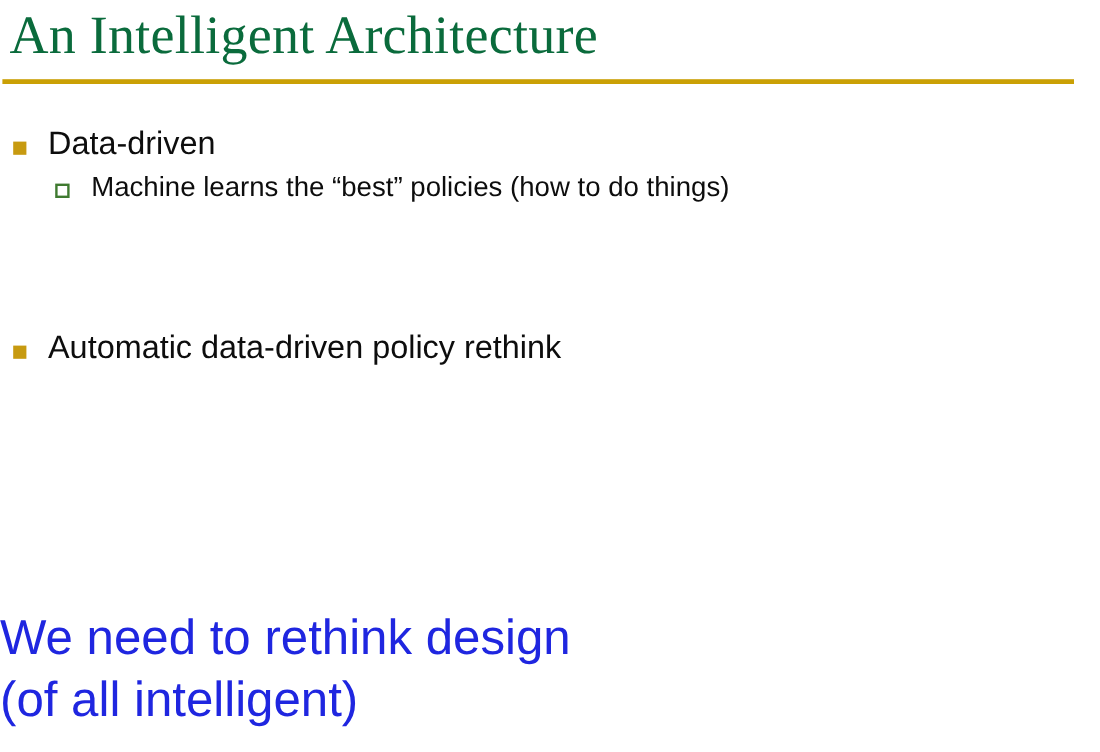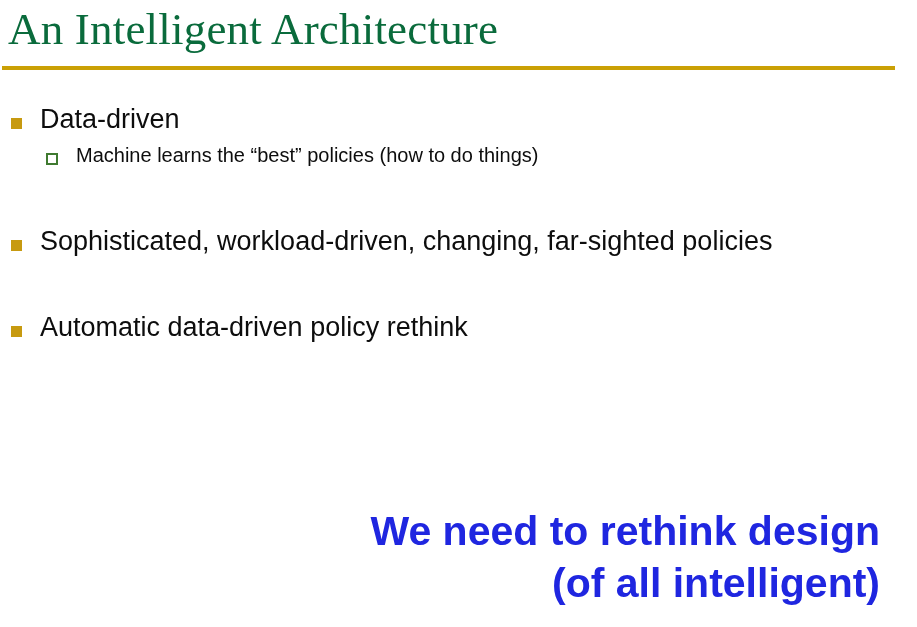--- a/index.html
+++ b/index.html
@@ -78,38 +78,38 @@
   .bullet-text {
     display: block;
     color: #0d0d0d;
   }
   .level-1 .bullet-text {
     font-size: 27px;
     line-height: 38px;
     white-space: nowrap;
   }
   .level-2 .bullet-text {
-    font-size: 20px;
+    font-size: 23px;
     line-height: 34px;
     white-space: nowrap;
   }
 
   .spacer-lg { height: 50px; }
   .spacer-md { height: 48px; }
 
   
   .emphasis {
     position: absolute;
     left: 0;
     top: 505px;
     width: 880px;
-    text-align: right;
+    text-align: left;
     color: #1f26e0;
     font-size: 41px;
-    font-weight: bold;
+    font-weight: normal;
     line-height: 52px;
     letter-spacing: 0px;
   }
   .emphasis .line {
     display: block;
     white-space: nowrap;
   }
 </style>
 </head>
 <body>
@@ -127,24 +127,20 @@
       <span class="bullet-text">Data-driven</span>
     </div>
 
     <div class="bullet-row level-2">
       <span class="marker marker-square-hollow"></span>
       <span class="bullet-text">Machine learns the “best” policies (how to do things)</span>
     </div>
 
     <div class="spacer-lg"></div>
 
-    <div class="bullet-row level-1">
-      <span class="marker marker-square-filled"></span>
-      <span class="bullet-text">Sophisticated, workload-driven, changing, far-sighted policies</span>
-    </div>
 
     <div class="spacer-md"></div>
 
     <div class="bullet-row level-1">
       <span class="marker marker-square-filled"></span>
       <span class="bullet-text">Automatic data-driven policy rethink</span>
     </div>
 
     <div class="spacer-md"></div>
 

